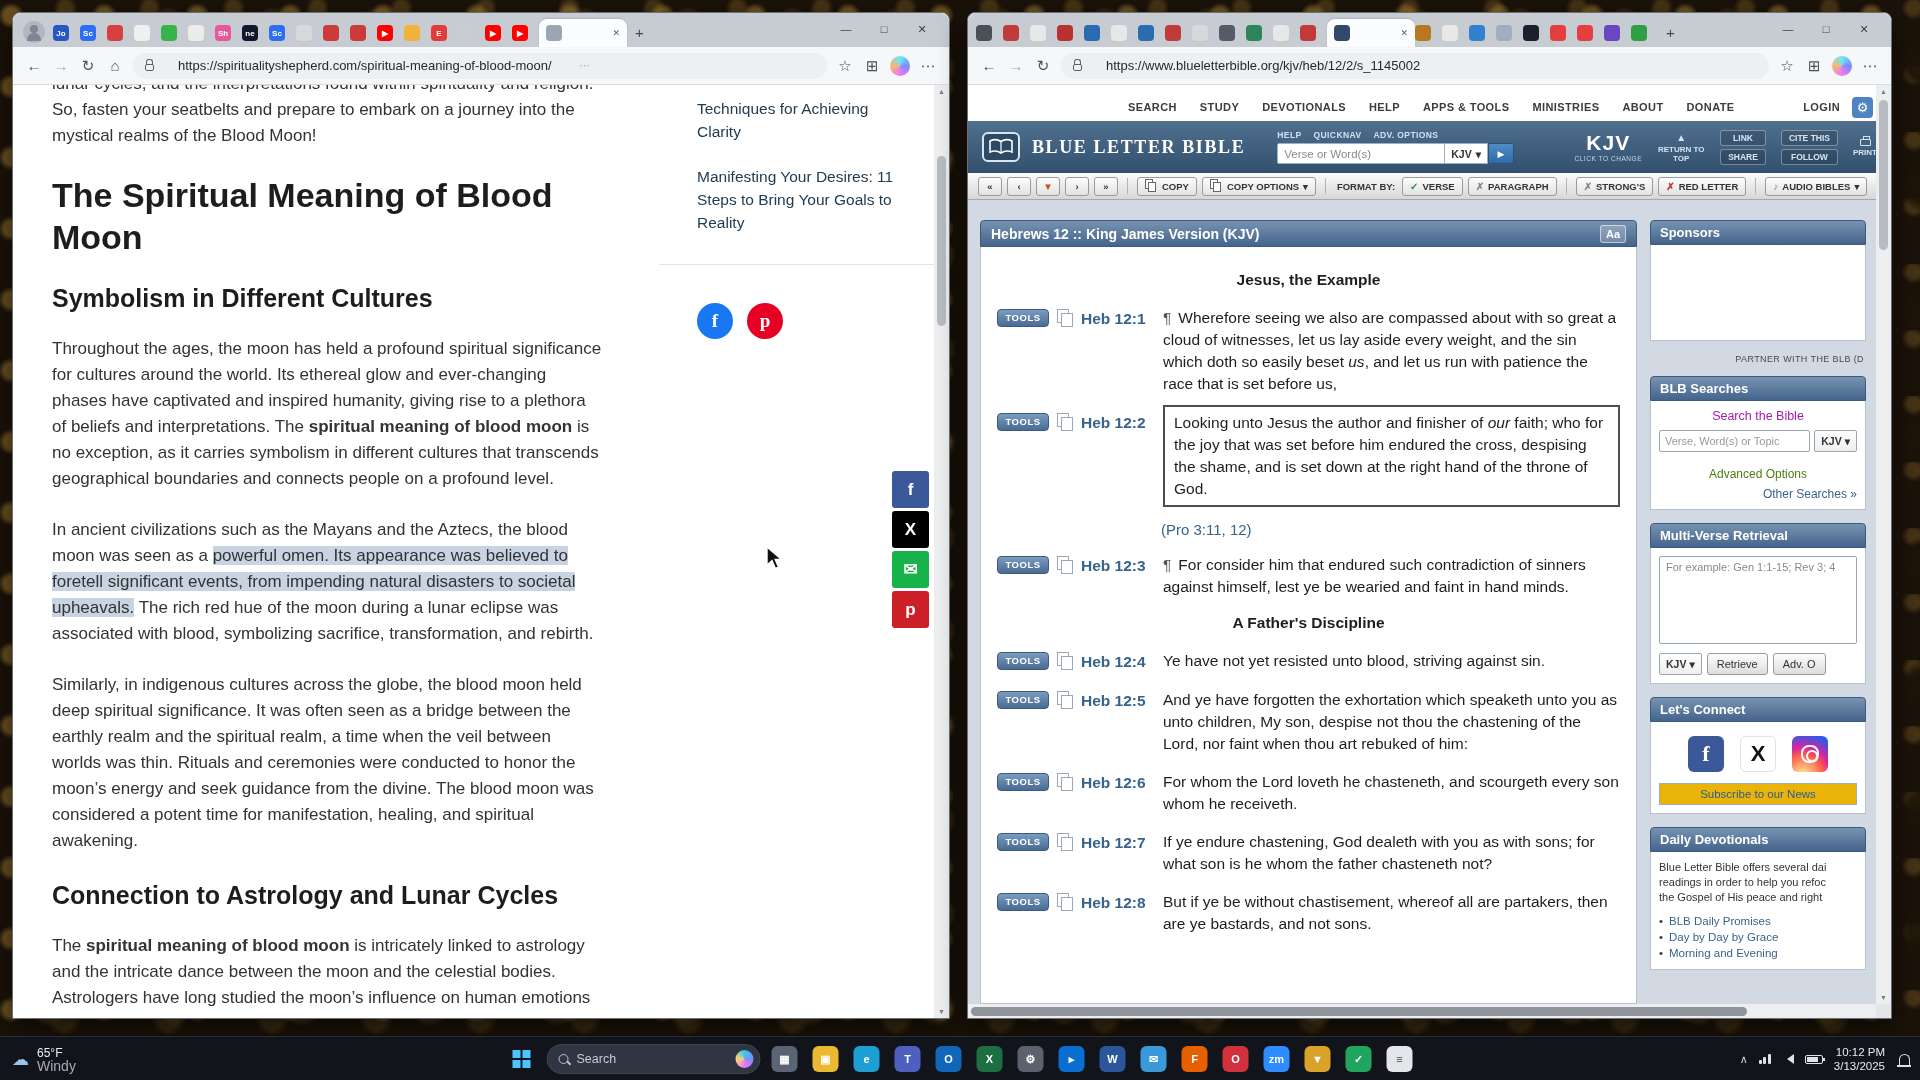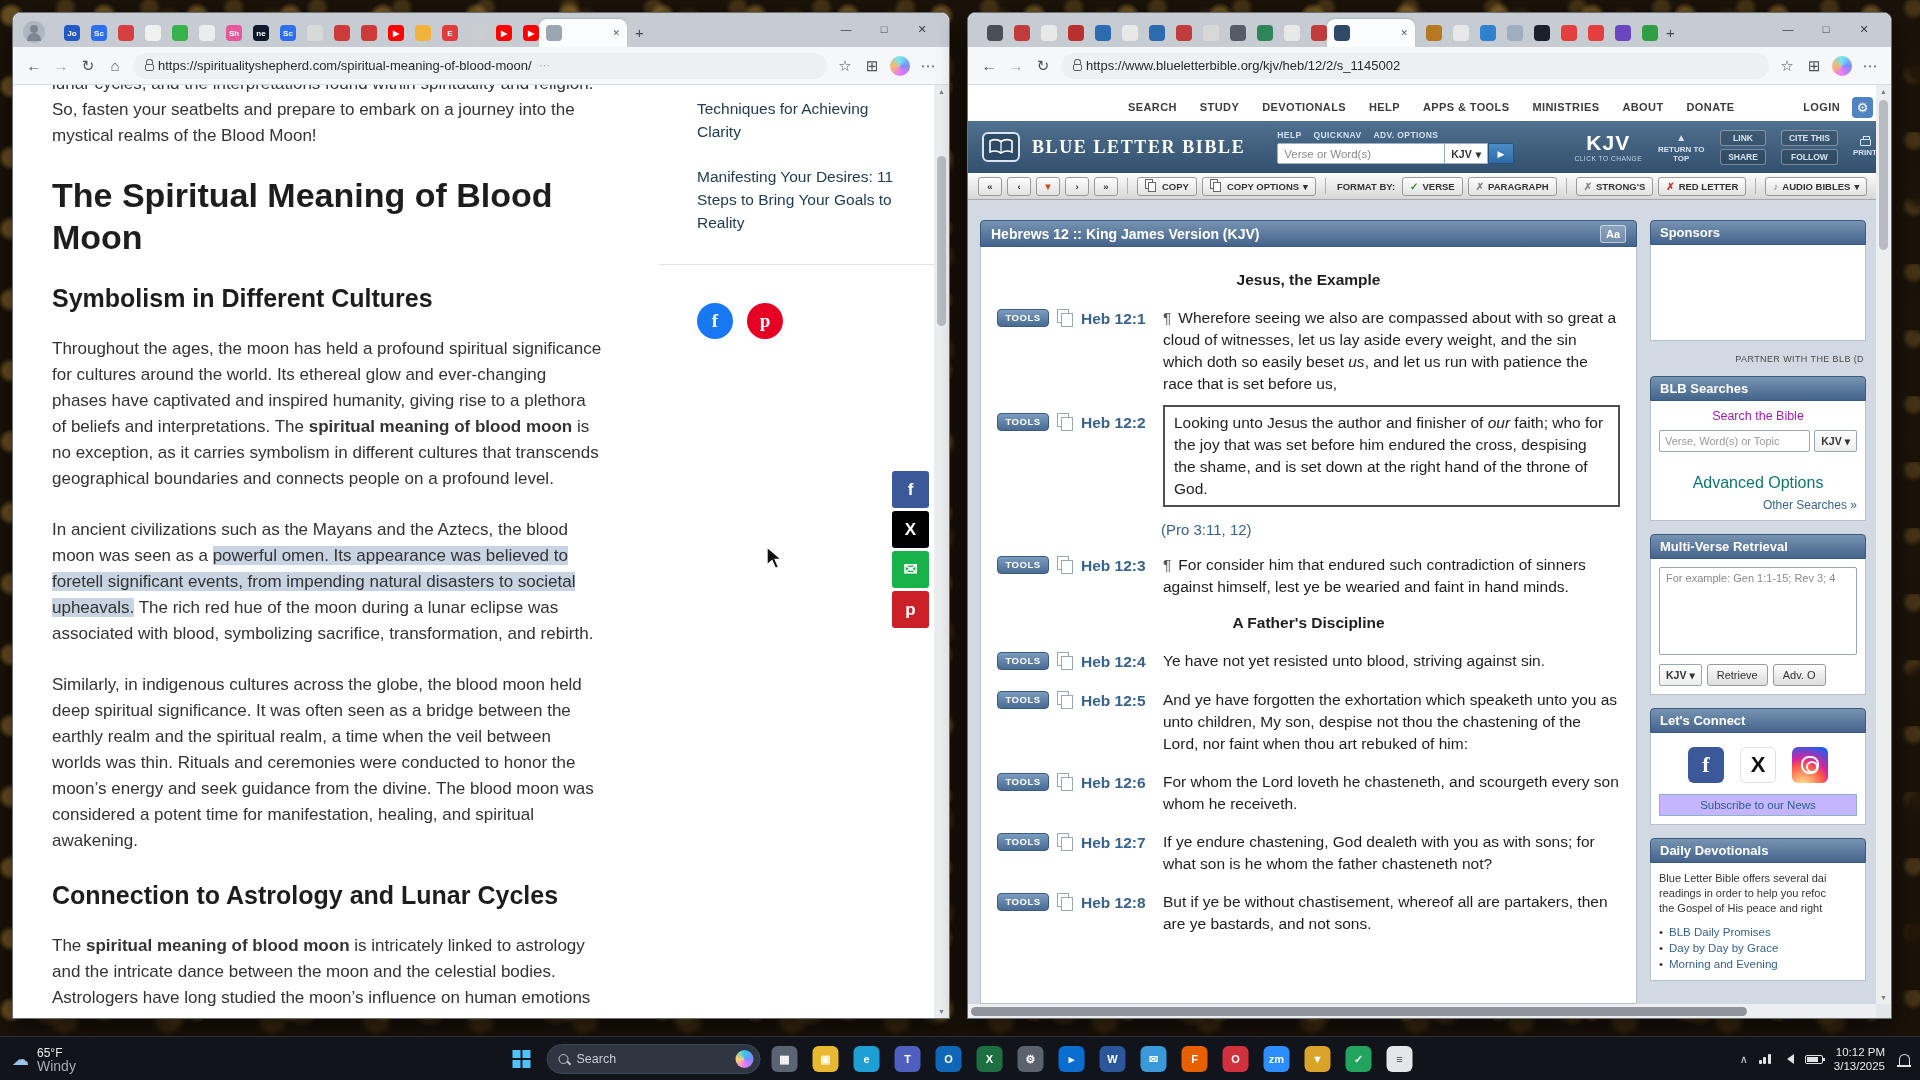--- a/index.html
+++ b/index.html
@@ -17,31 +17,31 @@
 
   
   .window{position:absolute;top:12px;height:1007px;border-radius:8px 8px 0 0;background:#fff;box-shadow:0 10px 28px rgba(0,0,0,.6);overflow:hidden;border:1px solid #6b6f76}
   #win-left{left:12px;width:938px}
   #win-right{left:967px;width:925px}
   .tabstrip{height:34px;background:#c7ccd3;display:flex;align-items:flex-end;padding:0 8px;border-radius:8px 8px 0 0}
   .tprofile{width:22px;height:22px;border-radius:50%;background:#aeb6c0;margin:0 8px 4px 2px;position:relative;flex:none}
   .tprofile::before{content:"";position:absolute;left:7px;top:4px;width:8px;height:8px;border-radius:50%;background:#7d8692}
   .tprofile::after{content:"";position:absolute;left:4px;top:12px;width:14px;height:8px;border-radius:7px 7px 0 0;background:#7d8692}
   .tabs{display:flex;align-items:flex-end;min-width:0}
-  .tab{height:28px;width:27px;display:flex;align-items:center;justify-content:flex-end;border-radius:8px 8px 0 0;flex:none}
+  .tab{height:28px;width:27px;display:flex;align-items:center;justify-content:flex-start;border-radius:8px 8px 0 0;flex:none}
   .tab.active{width:88px;background:#fbfcfd;justify-content:space-between;padding:0 7px;box-shadow:0 -1px 2px rgba(0,0,0,.12)}
   .fav{width:16px;height:16px;border-radius:4px;font-size:8px;font-weight:bold;color:#fff;display:flex;align-items:center;justify-content:center;flex:none;overflow:hidden}
   .tabx{font-size:9px;color:#5a5e66}
   .newtab{font-size:15px;color:#45484e;margin:0 0 6px 8px;flex:none}
   .wctrls{margin-left:auto;display:flex;align-self:flex-start}
   .wc{width:38px;height:32px;display:flex;align-items:center;justify-content:center;font-size:11px;color:#3b3e44}
   .navbar{height:38px;background:#f6f7f8;border-bottom:1px solid #d9dce0;display:flex;align-items:center;gap:9px;padding:0 12px}
   .nvico{font-size:15px;color:#4d5156;width:18px;text-align:center;flex:none}
   .nvico.dim{color:#a6abb2}
-  .urlpill{flex:1;height:26px;background:#edeff2;border-radius:13px;display:flex;align-items:center;gap:4px;padding:0 12px;min-width:0}
+  .urlpill{flex:1;height:26px;background:#edeff2;border-radius:13px;display:flex;align-items:center;gap:24px;padding:0 12px;min-width:0}
   .lock{width:9px;height:7px;border:1.4px solid #5f6368;border-radius:2px;position:relative;margin-top:4px;flex:none}
   .lock::before{content:"";position:absolute;width:5px;height:5px;border:1.4px solid #5f6368;border-bottom:none;border-radius:3px 3px 0 0;top:-6px;left:.4px}
   .urltext{font-size:13px;color:#27292d;white-space:nowrap;overflow:hidden;text-overflow:ellipsis}
   .copilot{width:20px;height:20px;border-radius:50%;background:conic-gradient(#6ee7f8,#7c8cf8,#e879f9,#f8b86e,#6ee7f8);flex:none}
   .content{position:absolute;top:72px;left:0;right:0;bottom:0;background:#fff;overflow:hidden}
 
   
   .vscroll{position:absolute;top:0;right:0;bottom:0;width:15px;background:#eceef0;display:flex;flex-direction:column;align-items:center}
   .sb-arrow{font-size:7px;color:#7a7e84;padding:3px 0;flex:none}
   .sb-thumb{width:9px;border-radius:5px;background:#b8bcc2}
@@ -119,33 +119,33 @@
   .panel{margin-bottom:13px}
   .panel-h{background:linear-gradient(#7693b1,#45648c);border:1px solid #3c5a7e;border-radius:4px 4px 0 0;color:#fff;font-size:13px;font-weight:bold;padding:4px 9px}
   .panel-b{background:#fff;border:1px solid #b6c2ce;border-top:none;padding:8px}
   .sponsor-box{height:96px}
   .partner{font-size:9px;color:#4a4a4a;letter-spacing:.4px;text-align:right;margin:5px 2px 12px 0;white-space:nowrap;overflow:hidden}
   .sb-label{text-align:center;font-size:12.5px;color:#a21caf;margin-bottom:7px}
   .sb-row{display:flex;gap:4px;overflow:hidden}
   .sb-input{flex:1;height:22px;border:1px solid #9aa6b2;border-radius:2px;font-size:11px;padding:0 5px;min-width:0;outline:none}
   .sb-input::placeholder{color:#999}
   .chip{height:22px;border:1px solid #9aa6b2;border-radius:2px;background:linear-gradient(#fff,#eee);font-size:10.5px;font-weight:bold;color:#333;display:flex;align-items:center;gap:3px;padding:0 6px;flex:none;white-space:nowrap}
-  .link-c{display:block;text-align:center;color:#0f766e;font-size:16px;margin:22px 0 3px}
+  .link-c{display:block;text-align:center;color:#4d7c0f;font-size:12px;margin:15px 0 3px}
   .link-r{display:block;text-align:right;color:#38638c;font-size:12px;margin-top:6px}
   .mvr-box{height:88px;border:1px solid #9aa6b2;border-radius:2px;background:#fff;padding:4px 6px;font-size:11px;color:#8a8a8a;white-space:nowrap;overflow:hidden}
   .mvr-ctl{display:flex;gap:5px;margin-top:9px;overflow:hidden}
   .gbtn{height:22px;border:1px solid #999;border-radius:3px;background:linear-gradient(#fdfdfd,#ddd);font-size:11px;color:#333;padding:0 9px;display:flex;align-items:center;white-space:nowrap}
   .connect-row{display:flex;justify-content:center;gap:16px;margin:6px 0 11px}
   .cicon{width:36px;height:36px;border-radius:6px;display:flex;align-items:center;justify-content:center;font-size:22px;font-weight:bold}
   .cicon.fb{background:#3b5998;color:#fff;font-family:"Liberation Serif",serif}
   .cicon.xx{background:#fff;color:#111;border:1px solid #e2e2e2}
   .cicon.ig{background:radial-gradient(circle at 30% 110%,#fdf497 0%,#fd5949 45%,#d6249f 60%,#285aeb 90%);position:relative}
   .cicon.ig::before{content:"";position:absolute;inset:9px;border:2px solid #fff;border-radius:8px}
   .cicon.ig::after{content:"";position:absolute;left:14px;top:14px;width:8px;height:8px;border:2px solid #fff;border-radius:50%}
-  .subscribe{width:100%;height:22px;background:#c4b5fd;border:1px solid #8fb0cf;color:#2a5e93;font-size:11.5px;display:flex;align-items:center;justify-content:center;white-space:nowrap;overflow:hidden}
+  .subscribe{width:100%;height:22px;background:#eab308;border:1px solid #8fb0cf;color:#2a5e93;font-size:11.5px;display:flex;align-items:center;justify-content:center;white-space:nowrap;overflow:hidden}
   .devo-line{font-size:11px;line-height:15px;color:#333;white-space:nowrap;overflow:hidden}
   .devo-ul{margin-top:8px}
   .devo-li{display:flex;gap:6px;font-size:11.5px;line-height:16px}
   .devo-li .b{color:#333}
   .devo-li .lnk{color:#38638c}
   .hscroll{position:absolute;left:0;right:15px;bottom:0;height:14px;background:#eceef0;display:flex;align-items:center;padding:0 3px}
   .hthumb{height:9px;width:86%;border-radius:5px;background:#8f949b}
   .corner{position:absolute;right:0;bottom:0;width:15px;height:14px;background:#e3e5e8}
 
   

